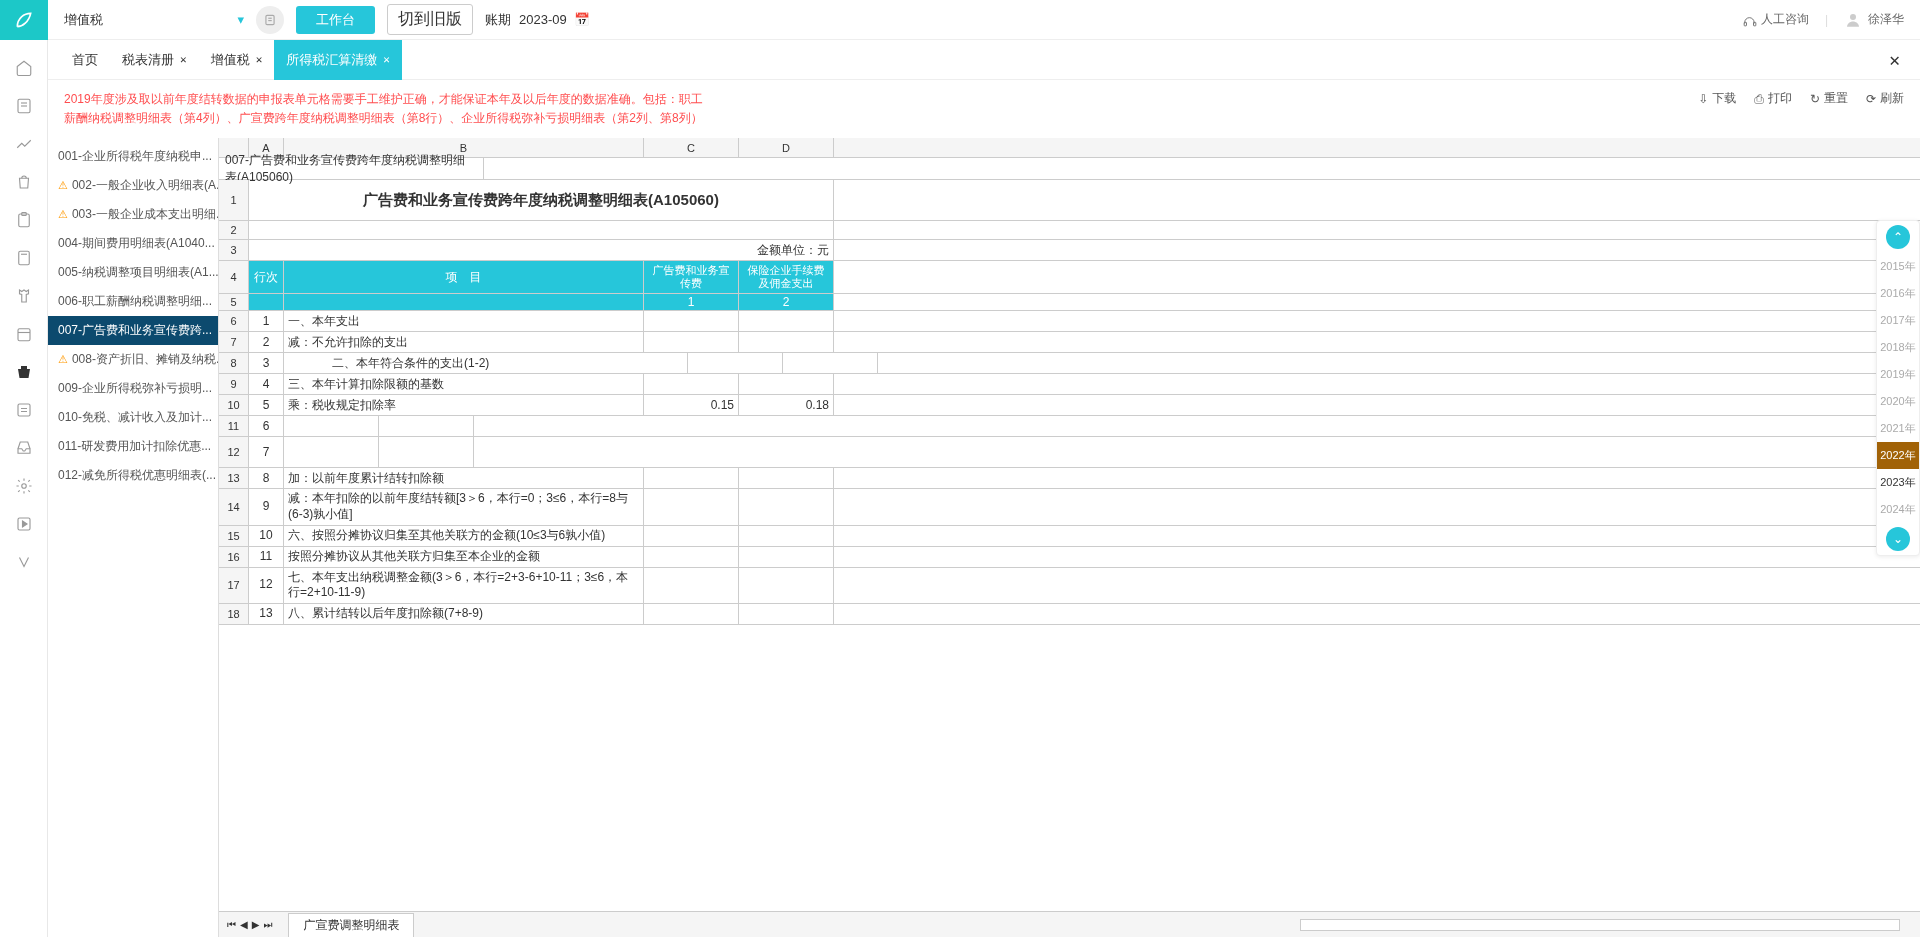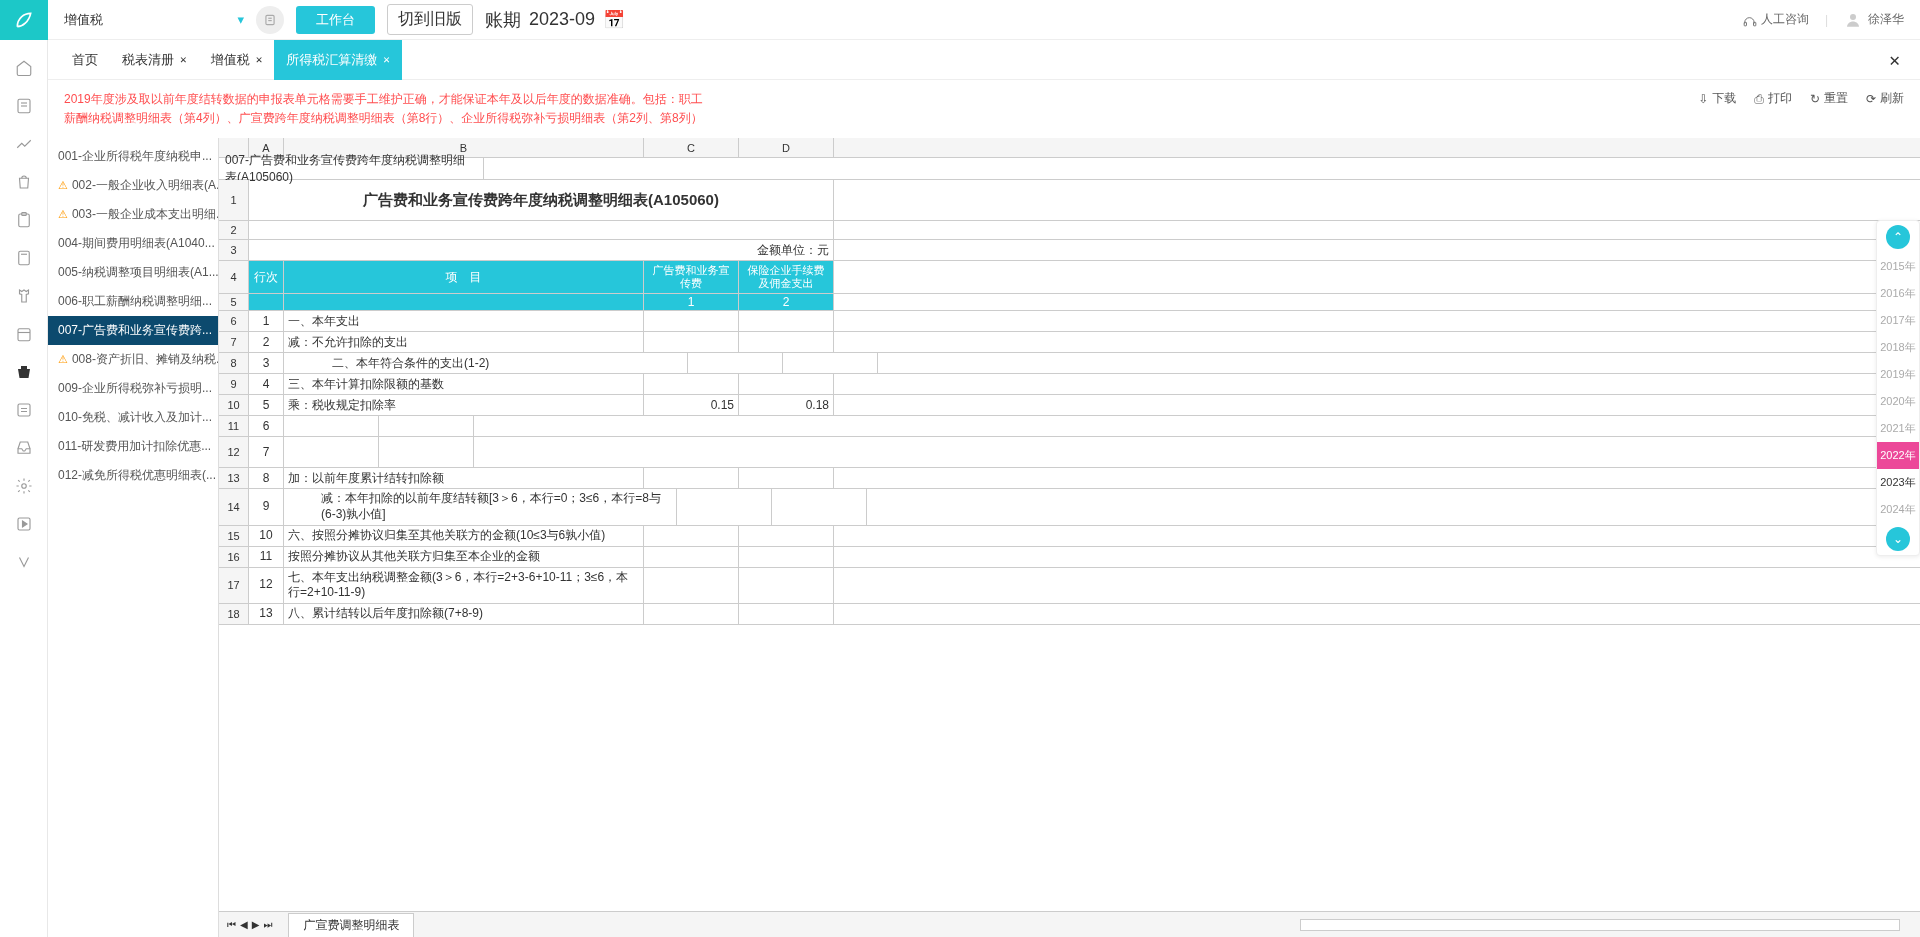--- a/index.html
+++ b/index.html
@@ -11,21 +11,21 @@
 .side-icon { width: 20px; height: 20px; color: #999; cursor: pointer; display: flex; align-items: center; justify-content: center; }
 .side-icon.active { color: #333; }
 .main { flex: 1; display: flex; flex-direction: column; }
 .top-header { height: 40px; display: flex; align-items: center; padding: 0 16px; border-bottom: 1px solid #eee; }
 .top-left { display: flex; align-items: center; gap: 12px; }
 .sel-label { display: flex; align-items: center; gap: 8px; color: #333; font-size: 13px; min-width: 180px; }
 .chev { color: #26c6da; }
 .round-btn { width: 28px; height: 28px; border-radius: 50%; background: #eee; display: flex; align-items: center; justify-content: center; }
 .wk-btn { background: #26c6da; color: #fff; padding: 5px 20px; border-radius: 3px; cursor: pointer; font-size: 13px; }
 .old-btn { border: 1px solid #ccc; padding: 4px 10px; border-radius: 3px; cursor: pointer; font-size: 16px; }
-.period { display: flex; align-items: center; gap: 8px; font-size: 18px; }
+.period { display: flex; align-items: center; gap: 8px; font-size: 13px; }
 .top-right { margin-left: auto; display: flex; align-items: center; gap: 16px; color: #666; }
 .tabs { height: 40px; display: flex; align-items: center; padding: 0 12px; border-bottom: 1px solid #eee; position: relative; font-family: Liberation Mono, monospace; }
 .tab { padding: 0 12px; height: 40px; display: flex; align-items: center; gap: 6px; cursor: pointer; font-size: 13px; }
 .tab.active { background: #26c6da; color: #fff; }
 .tab .close { font-size: 11px; }
 .tabs-close { margin-left: auto; font-size: 18px; cursor: pointer; padding: 0 8px; }
 .content { flex: 1; display: flex; flex-direction: column; position: relative; }
 .warning-bar { padding: 10px 16px; display: flex; align-items: flex-start; }
 .warning-text { color: #ff4d4f; font-size: 12px; line-height: 1.6; max-width: 650px; }
 .actions { margin-left: auto; display: flex; gap: 18px; color: #555; }
@@ -50,21 +50,21 @@
 .formula-bar { display: flex; align-items: center; border-bottom: 1px solid #ccc; height: 22px; background: #fff; }
 .fb-name { width: 265px; padding: 0 6px; font-size: 12px; border-right: 1px solid #ccc; height: 100%; display: flex; align-items: center; }
 .sheet-tabs { height: 26px; border-top: 1px solid #ccc; display: flex; align-items: center; background: #f5f5f5; }
 .sheet-nav { display: flex; gap: 4px; padding: 0 8px; }
 .sheet-nav span { cursor: pointer; font-size: 10px; }
 .sheet-tab { background: #fff; border: 1px solid #ccc; border-bottom: none; padding: 3px 14px; font-size: 12px; margin-left: 8px; }
 .year-rail { position: absolute; right: 0; top: 140px; width: 44px; background: #fff; border: 1px solid #eee; border-radius: 4px; display: flex; flex-direction: column; align-items: center; box-shadow: 0 1px 4px rgba(0,0,0,0.08); }
 .year-btn { width: 24px; height: 24px; border-radius: 50%; background: #26c6da; color: #fff; display: flex; align-items: center; justify-content: center; margin: 4px 0; cursor: pointer; font-size: 12px; }
 .year-item { padding: 6px 0; font-size: 11px; color: #aaa; cursor: pointer; }
 .year-item.avail { color: #333; }
-.year-item.active { background: #ec4899; color: #fff; width: 100%; text-align: center; }
+.year-item.active { background: #a16207; color: #fff; width: 100%; text-align: center; }
 .collapse-handle { position: absolute; left: -1px; top: 300px; width: 10px; height: 40px; background: #eee; border: 1px solid #ddd; display: flex; align-items: center; justify-content: center; cursor: pointer; font-size: 9px; }
 </style>
 </head>
 <body>
 
 <div class="app">
   <div class="side-nav">
     <div class="logo">
       <svg width="20" height="20" viewBox="0 0 24 24" fill="none" stroke="currentColor" stroke-width="2">
           <path d="M4 20 C 4 10, 12 4, 20 4 C 18 14, 10 20, 4 20"></path>
@@ -370,21 +370,21 @@
               <div class="row ">
                 <div class="row-h">13</div>
                 <div class="cell " style="width: 35px; justify-content: center; min-height: 20px; line-height: 1.3;">8</div>
                 <div class="cell " style="width: 360px; min-height: 20px; line-height: 1.3; white-space: normal;">加：以前年度累计结转扣除额</div>
                 <div class="cell num-cell" style="width: 95px; min-height: 20px; line-height: 1.3;"></div>
                 <div class="cell num-cell" style="width: 95px; min-height: 20px; line-height: 1.3;"></div>
               </div>
               <div class="row ">
                 <div class="row-h">14</div>
                 <div class="cell " style="width: 35px; justify-content: center; min-height: 30px; line-height: 1.3;">9</div>
-                <div class="cell " style="width: 360px; min-height: 30px; line-height: 1.3; white-space: normal; margin-left: 33px;">减：本年扣除的以前年度结转额[3＞6，本行=0；3≤6，本行=8与(6-3)孰小值]</div>
+                <div class="cell " style="width: 360px; min-height: 30px; line-height: 1.3; white-space: normal;">减：本年扣除的以前年度结转额[3＞6，本行=0；3≤6，本行=8与(6-3)孰小值]</div>
                 <div class="cell num-cell" style="width: 95px; min-height: 30px; line-height: 1.3;"></div>
                 <div class="cell num-cell" style="width: 95px; min-height: 30px; line-height: 1.3;"></div>
               </div>
               <div class="row ">
                 <div class="row-h">15</div>
                 <div class="cell " style="width: 35px; justify-content: center; min-height: 20px; line-height: 1.3;">10</div>
                 <div class="cell " style="width: 360px; min-height: 20px; line-height: 1.3; white-space: normal;">六、按照分摊协议归集至其他关联方的金额(10≤3与6孰小值)</div>
                 <div class="cell num-cell" style="width: 95px; min-height: 20px; line-height: 1.3;"></div>
                 <div class="cell num-cell" style="width: 95px; min-height: 20px; line-height: 1.3;"></div>
               </div>

